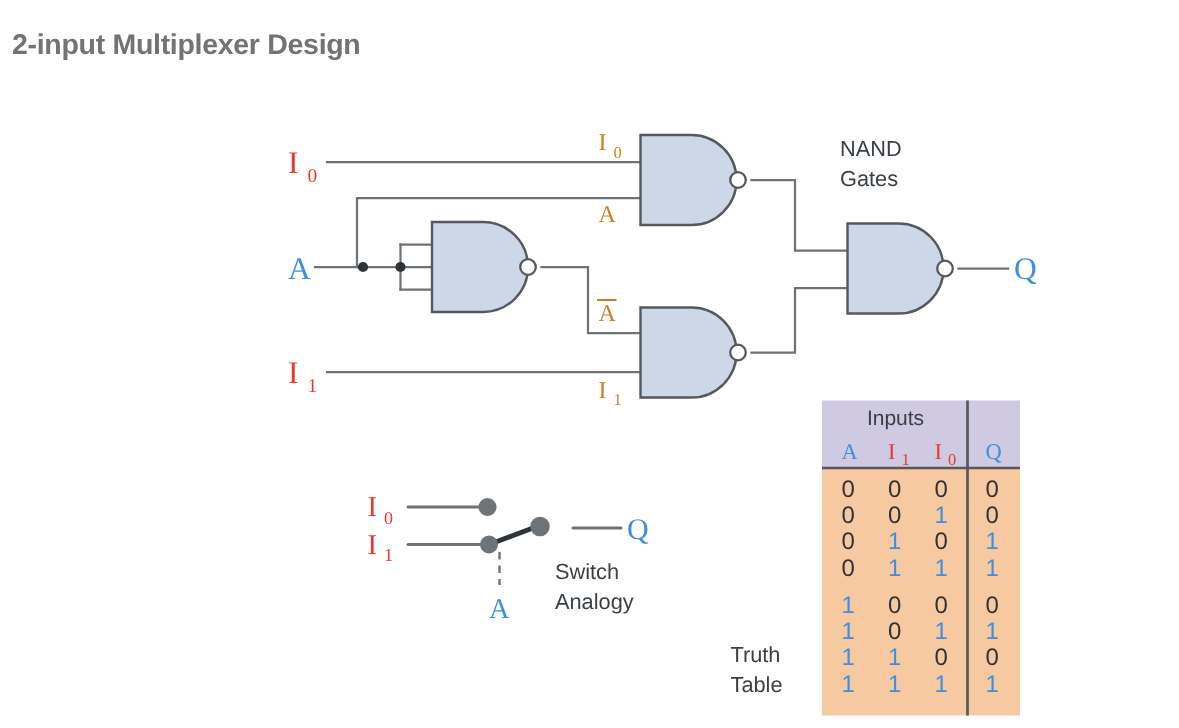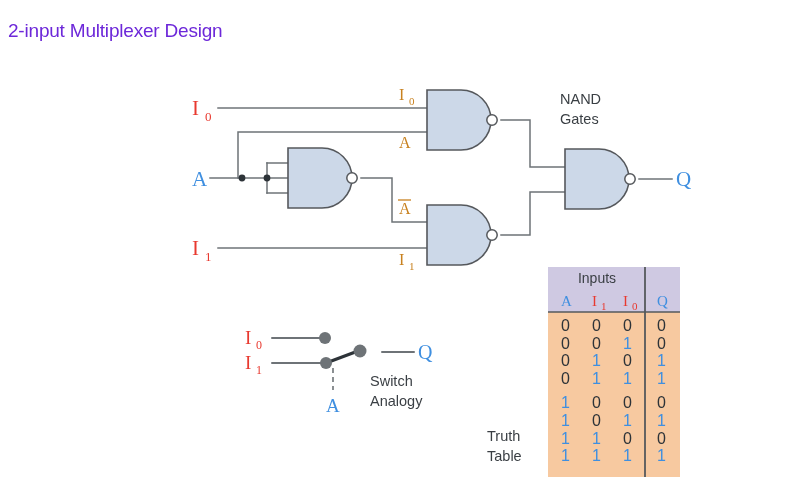--- a/index.html
+++ b/index.html
@@ -13,22 +13,22 @@
     position: relative;
     overflow: hidden;
     font-family: "Liberation Sans", sans-serif;
     color: #3a3f44;
   }
   #page-title {
     position: absolute;
     left: 8px;
     top: 20px;
     font-size: 19px;
-    font-weight: normal;
-    color: #6d28d9;
+    font-weight: bold;
+    color: #737373;
     letter-spacing: -0.2px;
   }
   #figure {
     position: absolute;
     left: 0;
     top: 0;
     width: 786px;
     height: 485px;
   }
   .svg-root { display: block; }

